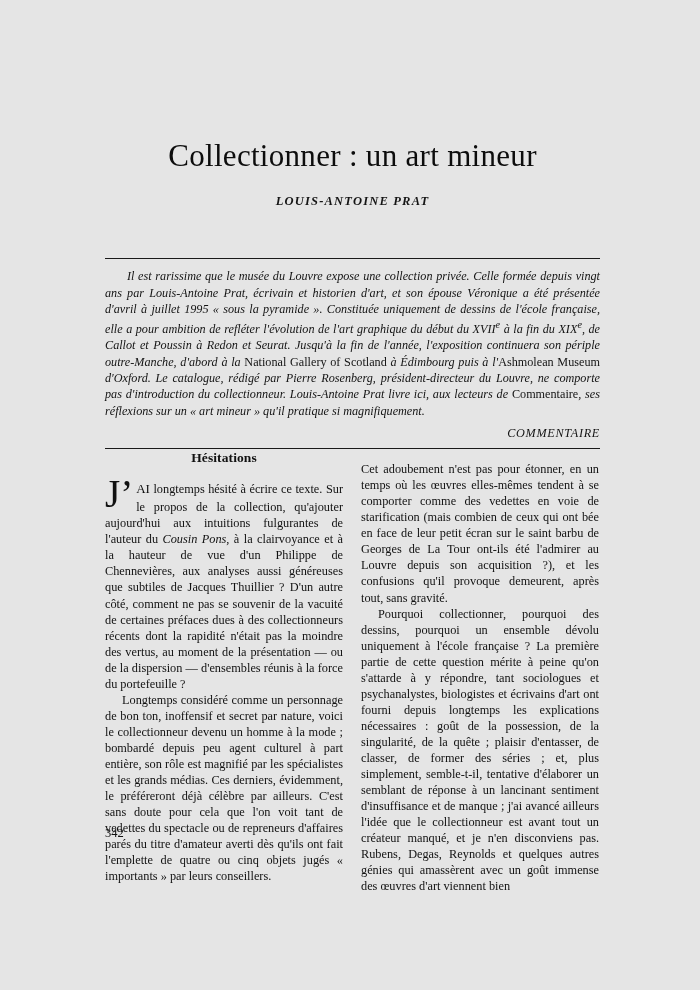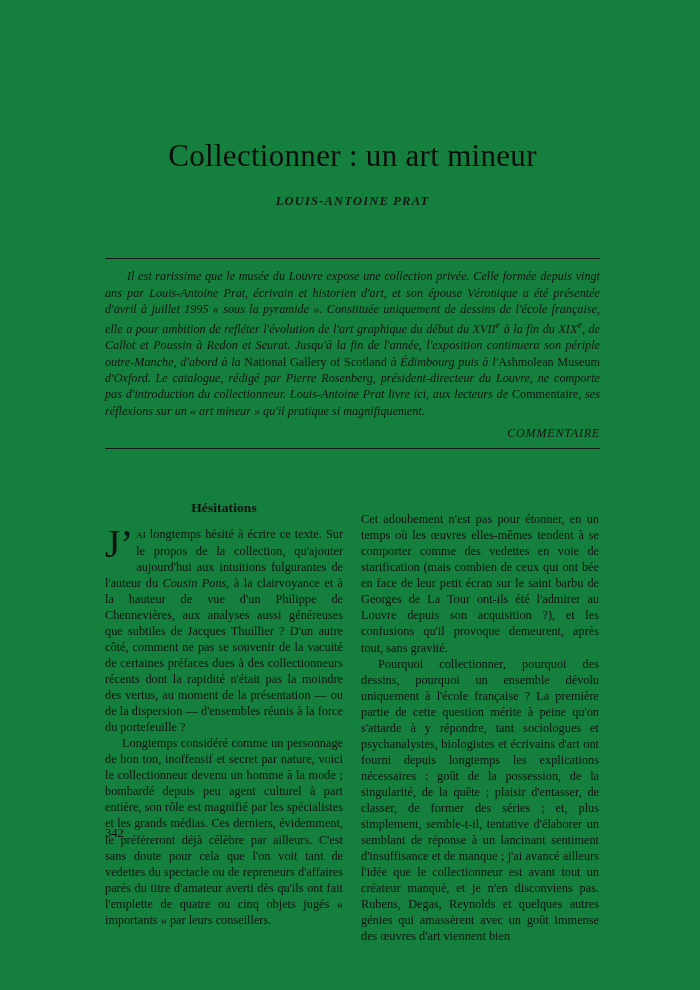--- a/index.html
+++ b/index.html
@@ -11,21 +11,21 @@
     height: 990px;
     background: #ffffff;
     font-family: "Liberation Serif", "DejaVu Serif", serif;
     color: #111111;
     overflow: hidden;
   }
   .page {
     position: relative;
     width: 700px;
     height: 990px;
-    background: #15803d;
+    background: #e5e5e5;
   }
   .content {
     position: absolute;
     left: 105px;
     top: 0;
     width: 495px;
   }
 
   
   .title {
@@ -78,21 +78,20 @@
     font-size: 12.2px;
     letter-spacing: 0.7px;
     padding-top: 5px;
     padding-bottom: 3px;
     color: #131313;
   }
 
   
   .columns {
     display: flex;
-    margin-top: 50px;
     column-gap: 18px;
   }
   .col {
     width: 238px;
     font-size: 12.3px;
     line-height: 1.305;
     text-align: justify;
     color: #111111;
   }
   .section-heading {
@@ -114,21 +113,21 @@
   }
   .dropcap {
     float: left;
     font-size: 39px;
     line-height: 0.84;
     padding: 2px 3px 0 0;
     font-weight: 400;
   }
   .smallcaps {
     font-variant: small-caps;
-    font-size: 13px;
+    font-size: 18px;
   }
   .col em {
   }
   .spacer-line {
     height: 12px;
   }
 
   
   .folio {
     position: absolute;

